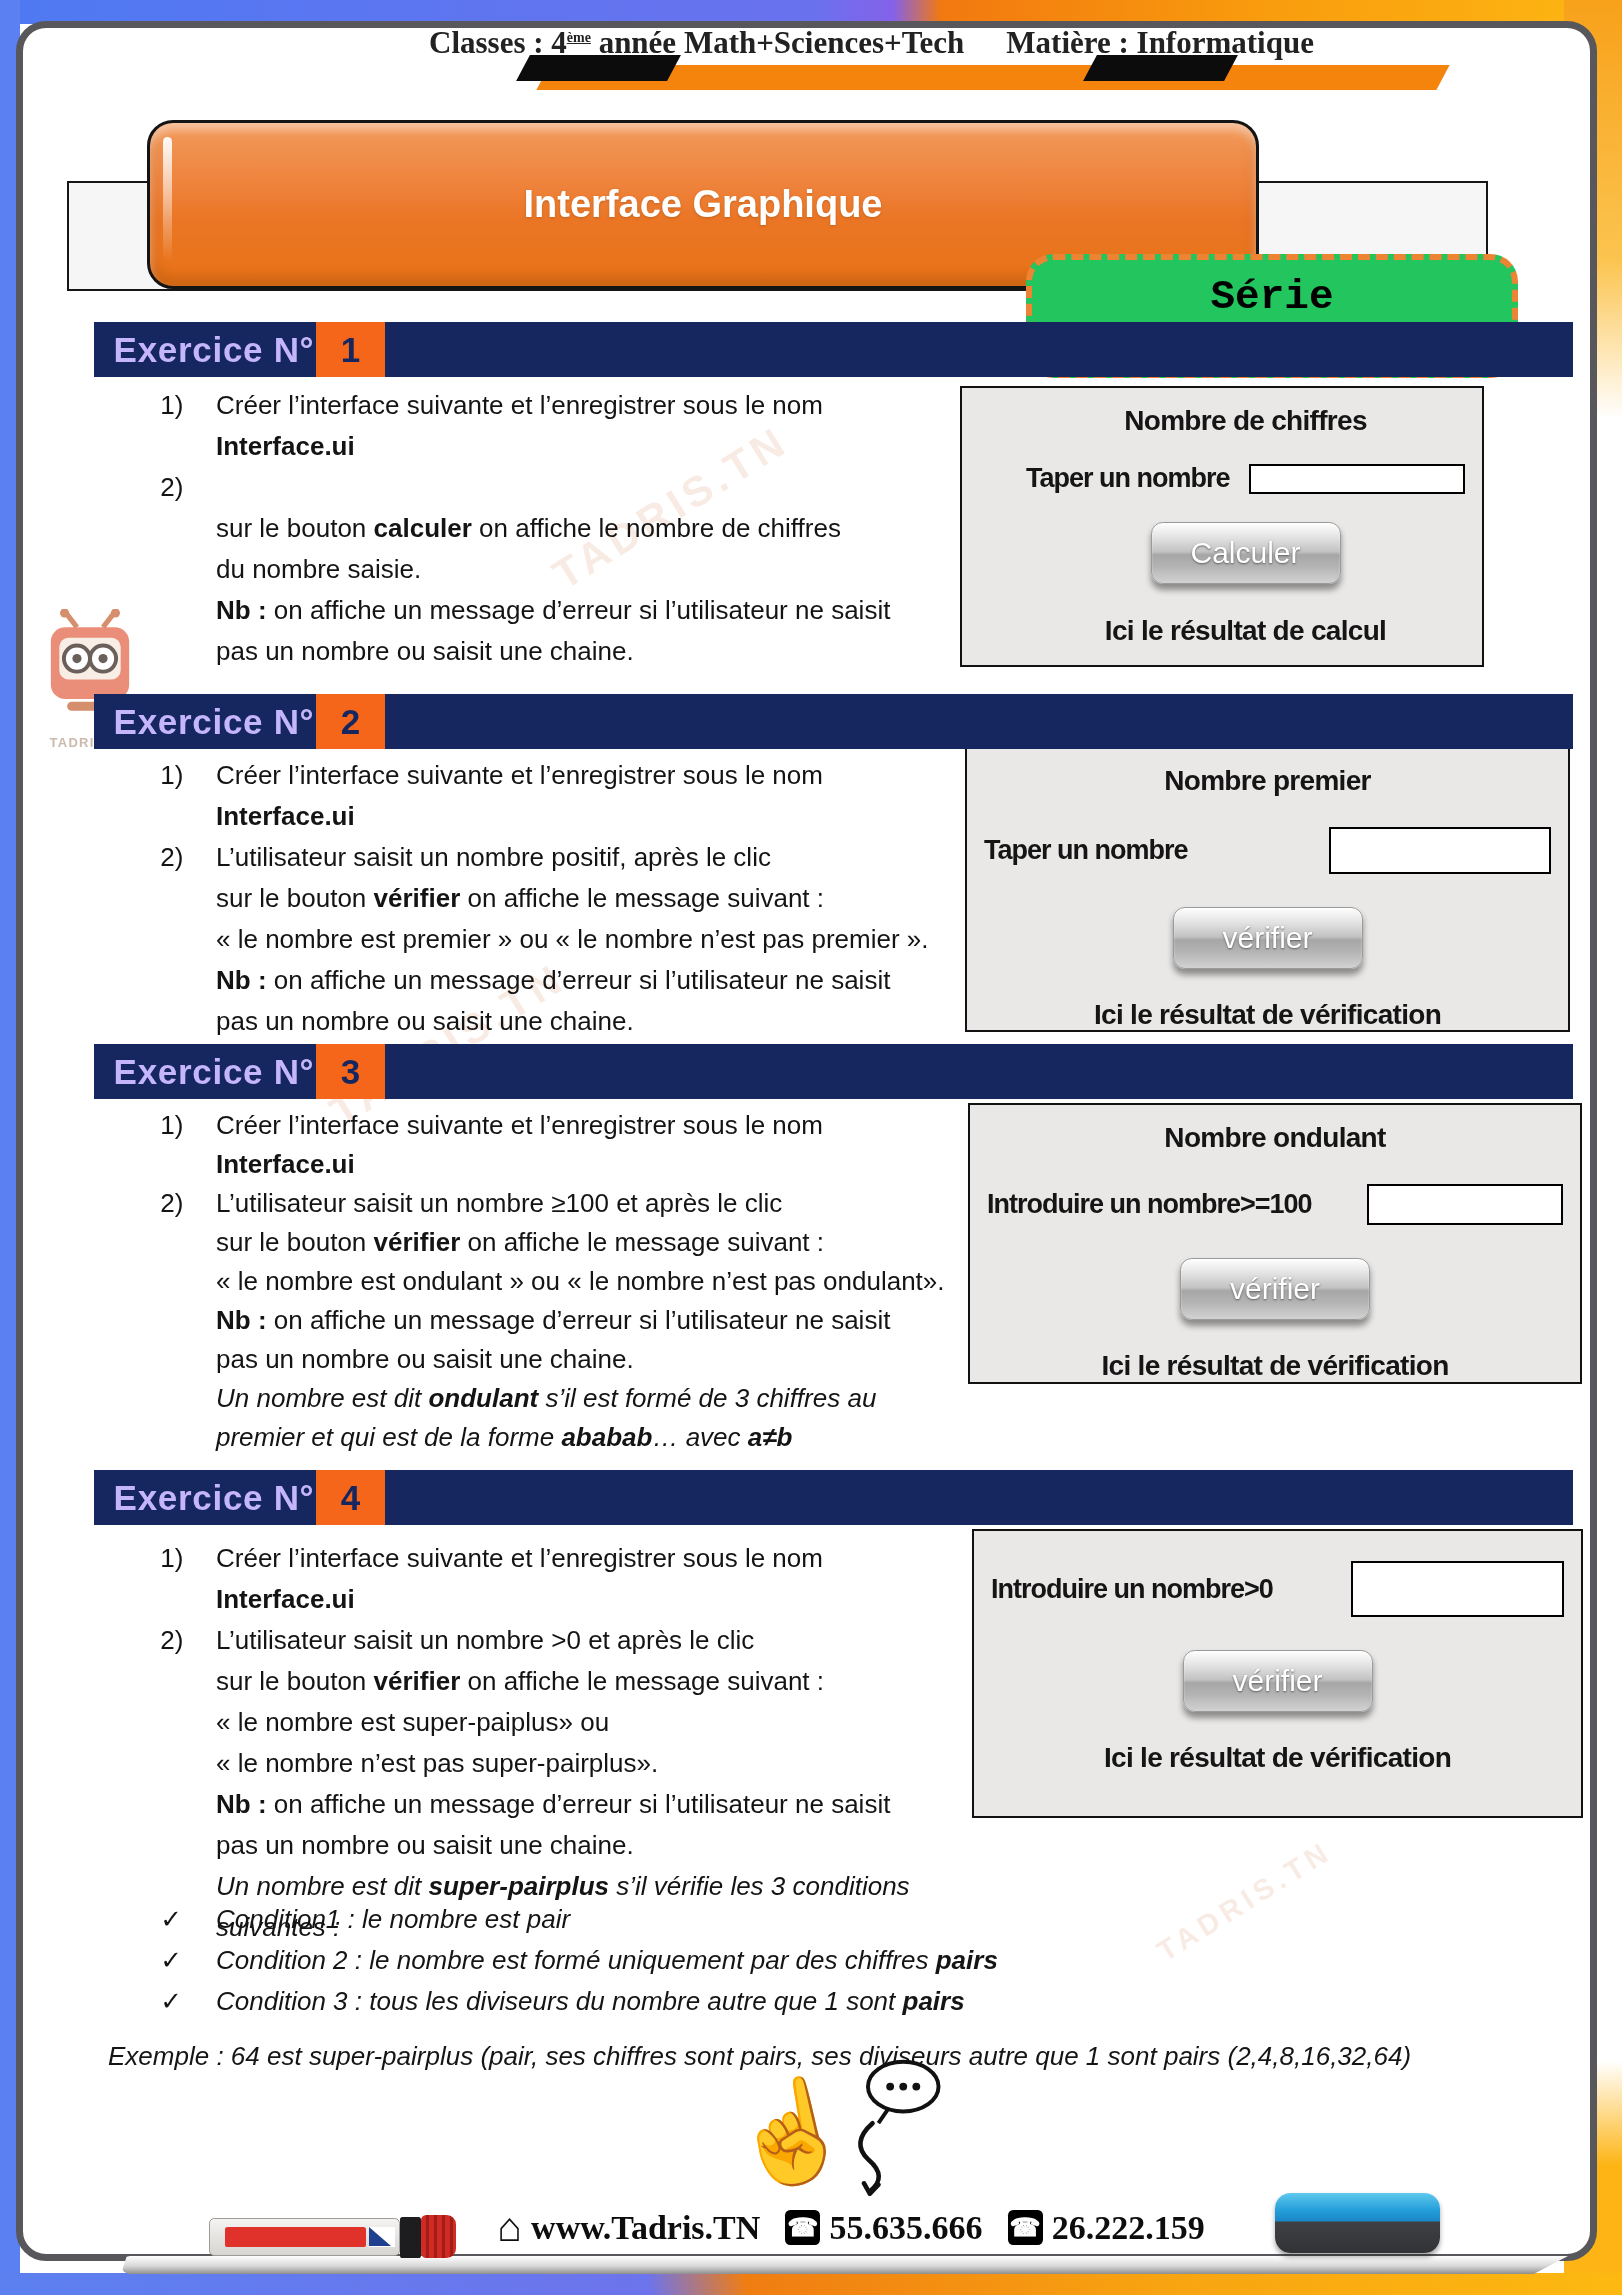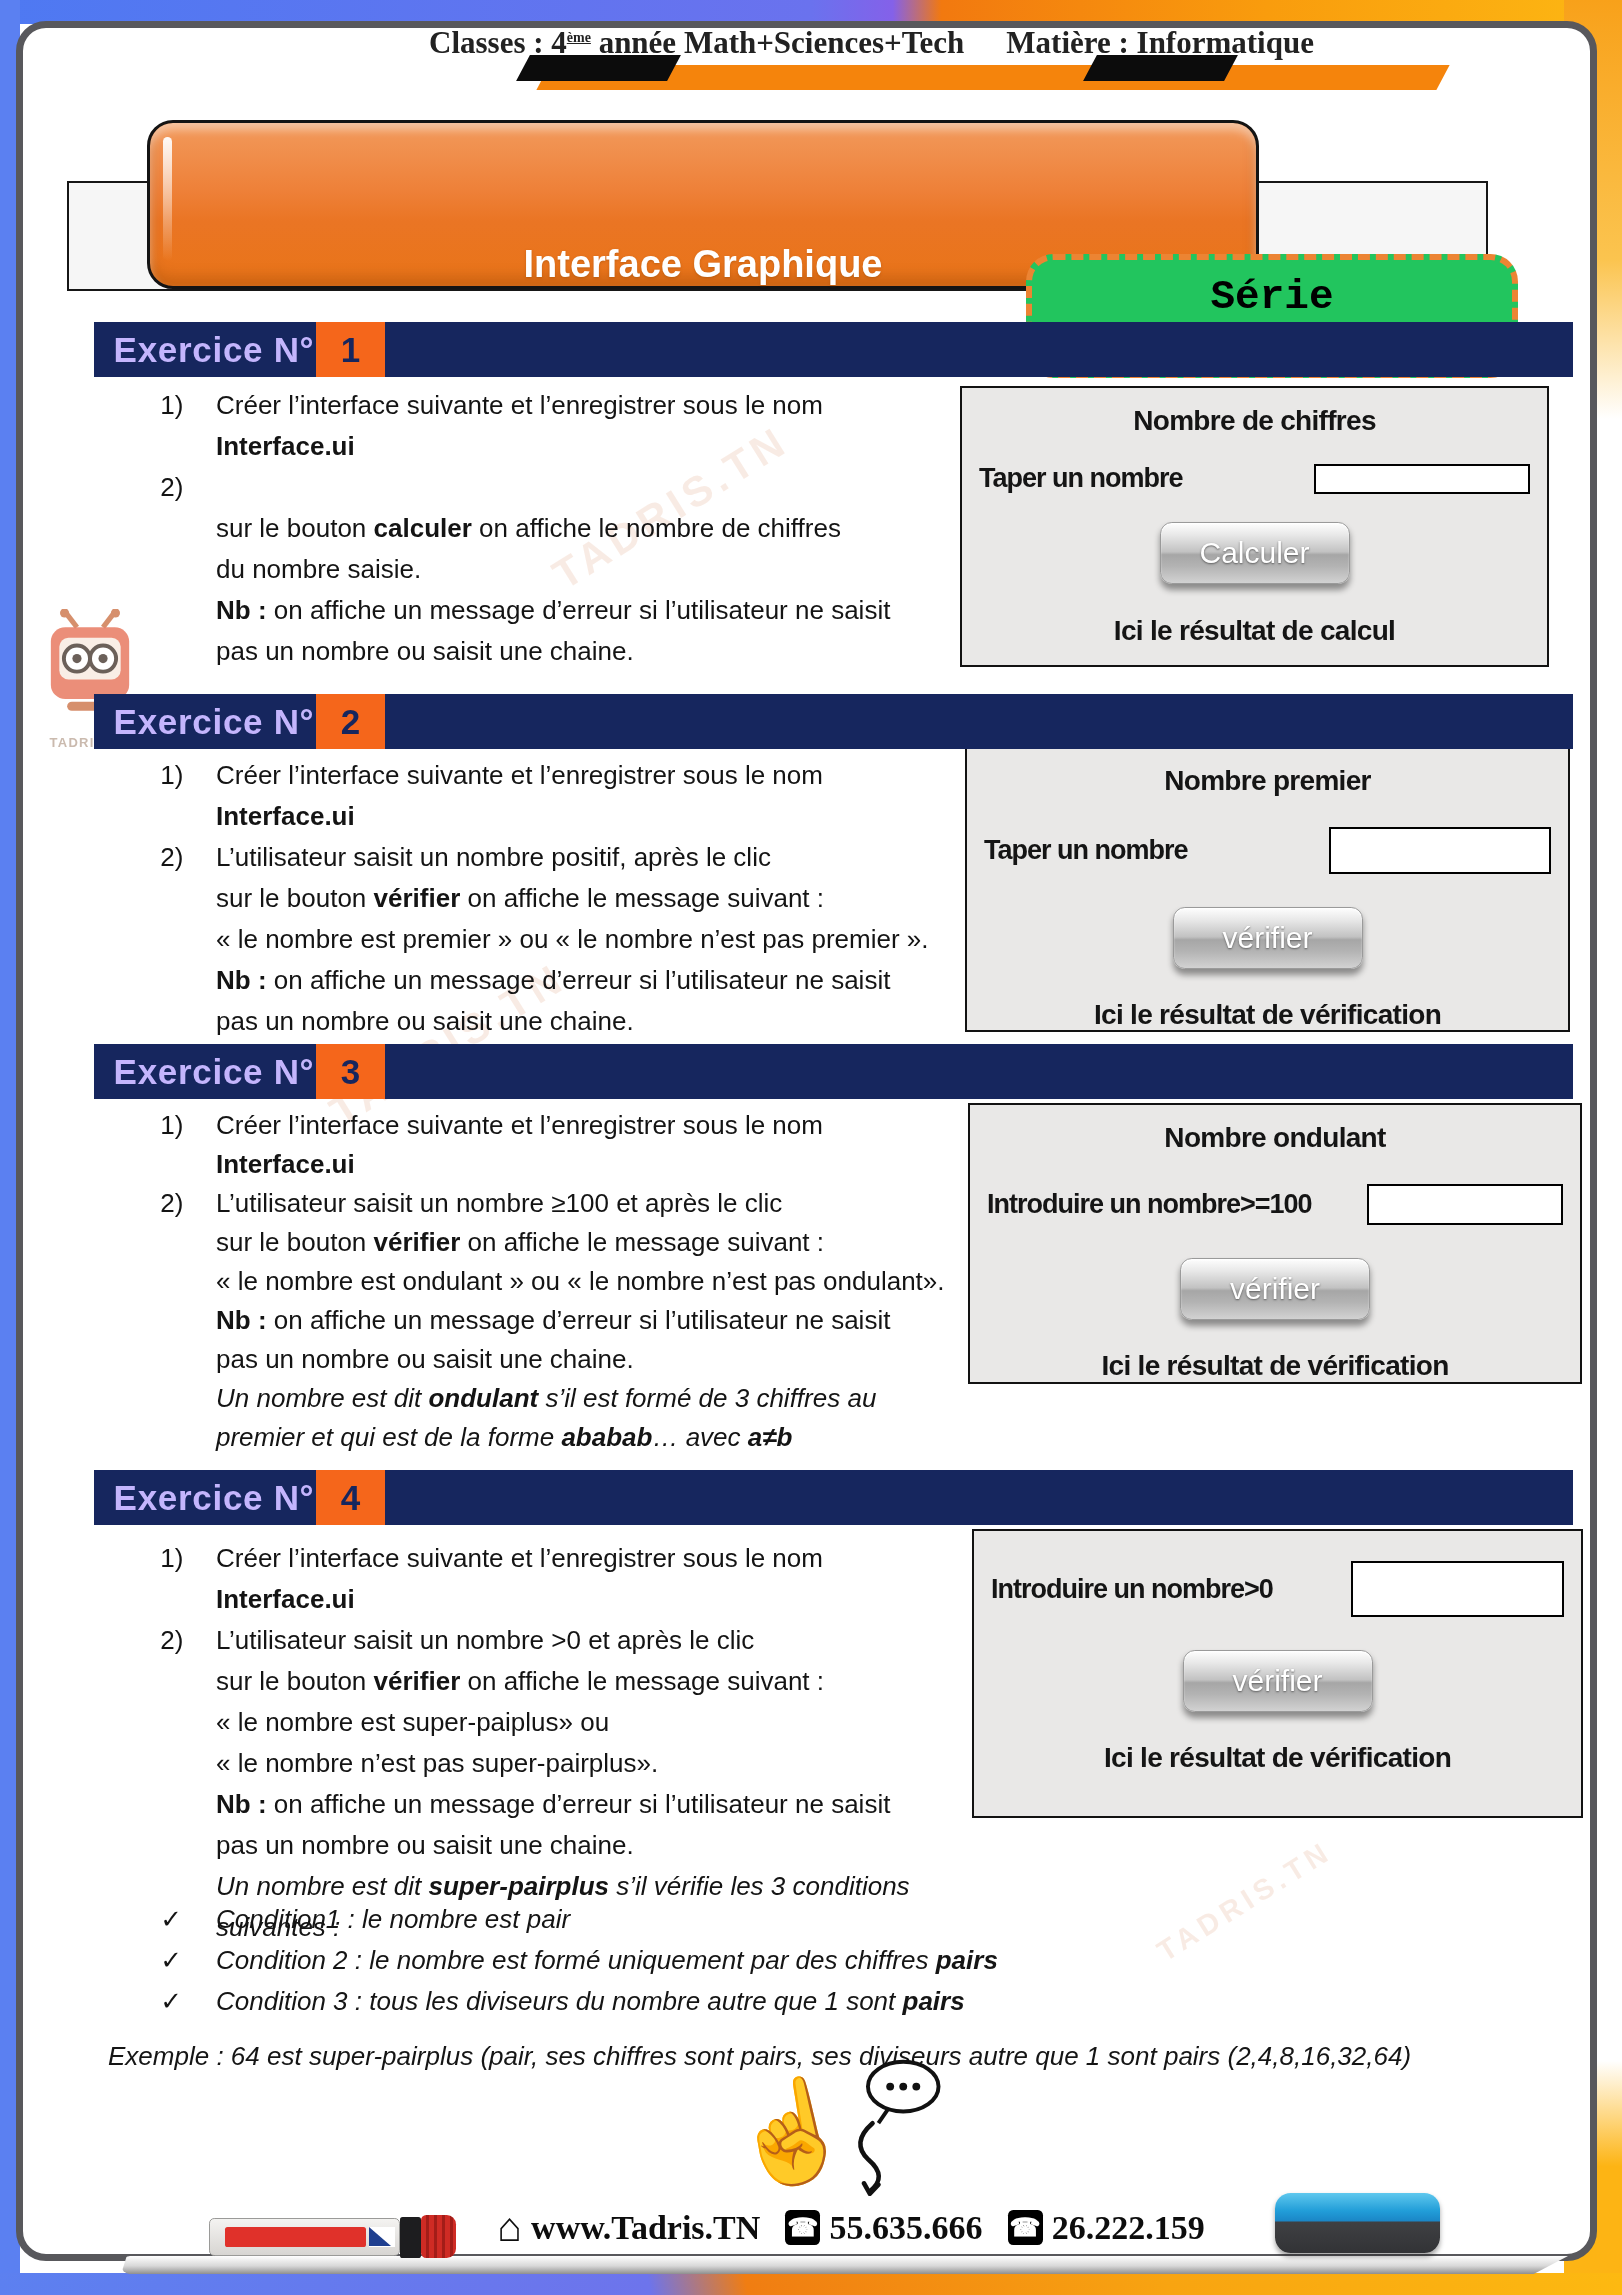--- a/index.html
+++ b/index.html
@@ -33,21 +33,21 @@
   #ub1{left:523px;top:55px;width:151px;height:26px;}
   #uo2{left:1109px;top:65px;width:334px;}
   #ub2{left:1090px;top:55px;width:141px;height:26px;}
 
   
   .title-shadowbox{position:absolute;left:67px;top:181px;width:1421px;height:110px;z-index:2;
     background:#f6f6f6;border:2.6px solid #161616;box-sizing:border-box;}
   .banner{position:absolute;left:147px;top:120px;width:1112px;height:169px;z-index:4;
     border:3.3px solid #141414;border-radius:26px;box-sizing:border-box;
     background:linear-gradient(180deg,#f29a5c 0%,#ee8038 42%,#ea7524 60%,#e97418 100%);
-    display:flex;align-items:flex-end;justify-content:center;
+    display:flex;align-items:center;justify-content:center;
     box-shadow:inset 0 6.5px 9.2px rgba(255,255,255,.45), inset 0 -9.2px 13px rgba(120,50,0,.25);}
   .banner:after{content:"";position:absolute;left:13px;top:14.4px;width:9.2px;height:124px;border-radius:6.5px;
     background:linear-gradient(180deg,rgba(255,255,255,.95),rgba(255,255,255,0));}
   .banner .banner-text{font-size:38px;font-weight:bold;color:#fff;text-shadow:0 1.3px 2.6px rgba(120,60,0,.35);}
   .serie-box{position:absolute;left:1026px;top:254px;width:492px;height:124px;z-index:4;background:#22c55e;
     border:6.5px dashed #ec8433;border-radius:27.5px;box-sizing:border-box;text-align:center;}
   .serie-box .serie-text{font-family:"Liberation Mono",monospace;font-weight:bold;font-size:41px;color:#000;
     display:inline-block;margin-top:14.4px;}
 
   
@@ -67,21 +67,21 @@
   .i{font-style:italic;}
   #tx1{top:385px;}
   #tx2{top:755px;}
   #tx3{top:1106px;}#tx3 .tline{line-height:39px;min-height:39px;}
   #tx4{top:1538px;}
   #conds{position:absolute;left:151px;top:1899px;width:1243px;z-index:4;font-size:26px;}
   #example{position:absolute;left:108px;top:2036px;width:1472px;z-index:4;font-size:26px;}
 
   
   .panel{position:absolute;background:#e9e8e7;border:2.6px solid #121212;z-index:4;box-sizing:border-box;}
-  #p1{left:960px;top:386px;width:589px;height:281px;}
+  #p1{left:960px;top:386px;width:524px;height:281px;padding-left:47px;}
   #p2{left:965px;top:746px;width:605px;height:286px;}
   #p3{left:968px;top:1103px;width:614px;height:281px;}
   #p4{left:972px;top:1529px;width:611px;height:289px;}
   .ptitle{margin-top:17px;text-align:center;font-size:28px;font-weight:bold;letter-spacing:-0.7px;}
   .prow{display:flex;align-items:center;margin-top:30px;padding:0 17px;}
   #p1 .prow{margin-top:26px;}
   .plabel{font-size:27px;font-weight:bold;letter-spacing:-1px;white-space:nowrap;}
   .pinput{margin-left:auto;background:#fff;border:2.6px solid #000;border-radius:0;box-sizing:border-box;
     font-size:23.6px;padding:0 6.5px;outline:none;}
   #p1 .pinput{width:216px;height:30px;}

